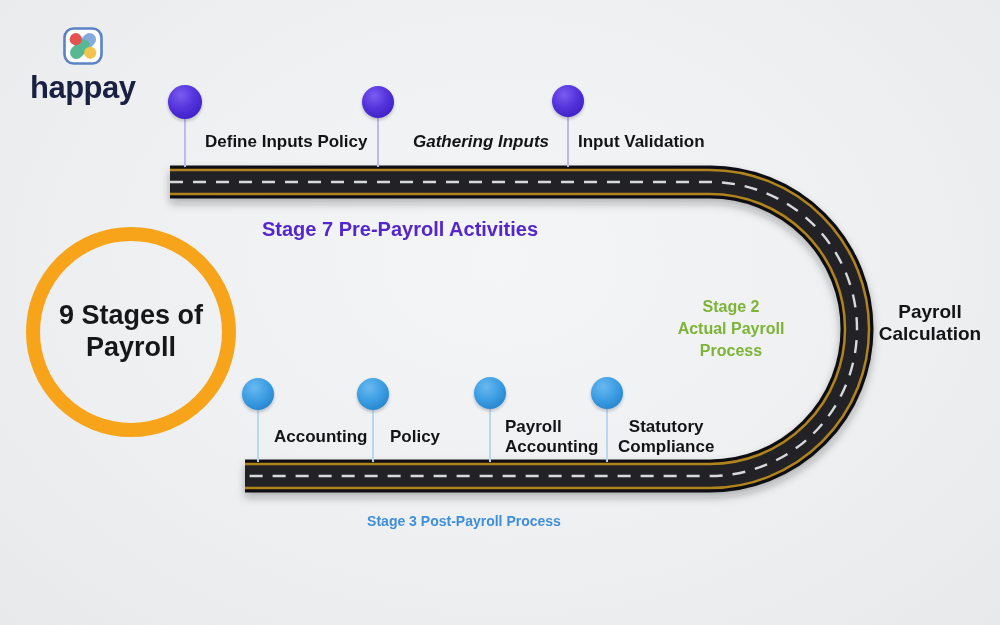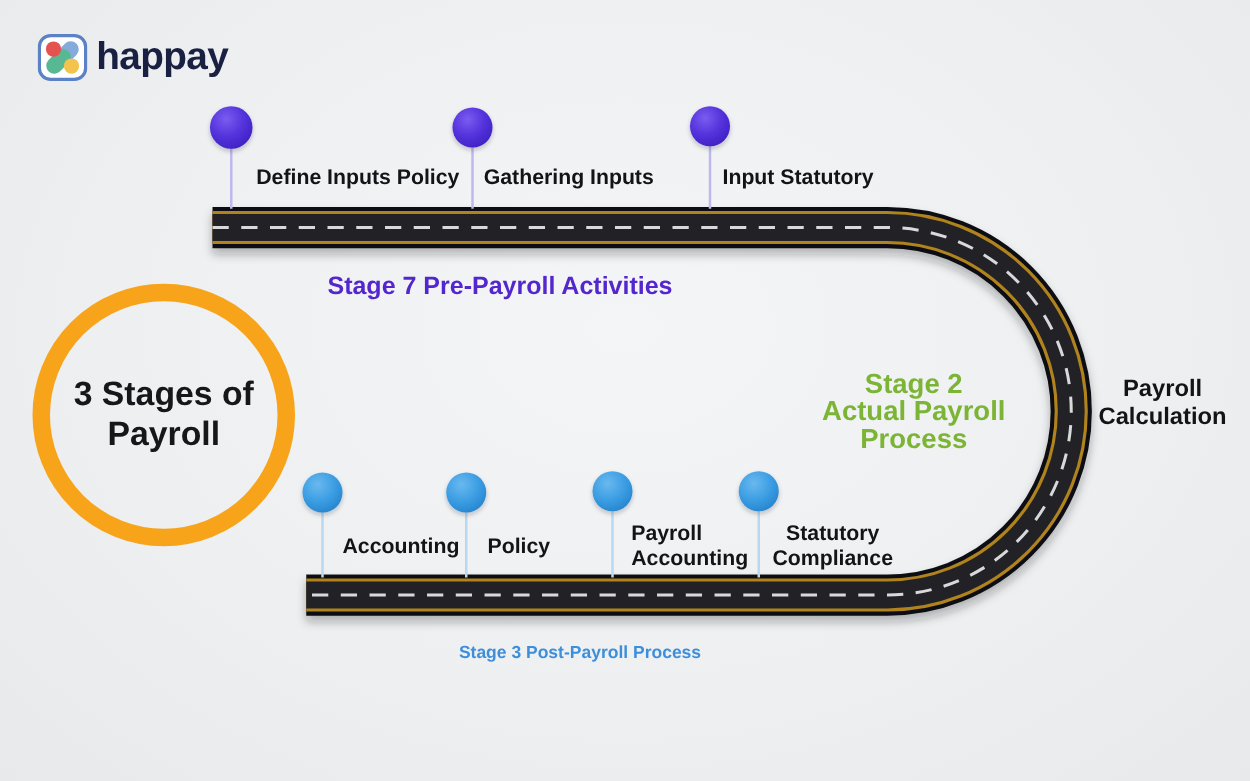--- a/index.html
+++ b/index.html
@@ -17,20 +17,21 @@
     overflow: hidden;
   }
 
   
   .logo {
     position: absolute;
     left: 30px; top: 27px;
     display: flex;
     align-items: center;
     gap: 7px;
+    flex-direction: column;
   }
   .logo-wordmark {
     font-size: 31px;
     font-weight: 700;
     letter-spacing: -0.5px;
     color: #1a2041;
     line-height: 1;
     padding-bottom: 4px;
   }
 
@@ -70,21 +71,21 @@
     line-height: 20px;
     white-space: pre-line;
   }
   .stage-label {
     position: absolute;
     font-weight: 700;
     text-align: center;
     white-space: pre-line;
   }
   .stage-1 { left: 230px; top: 218px; width: 340px; font-size: 20px; }
-  .stage-2 { left: 649px; top: 296px; width: 164px; font-size: 22px; line-height: 22px; }
+  .stage-2 { left: 649px; top: 296px; width: 164px; font-size: 16px; line-height: 22px; }
   .stage-3 { left: 314px; top: 513px; width: 300px; font-size: 14px; }
   .annotation-label {
     position: absolute;
     left: 854px; top: 301px; width: 152px;
     font-size: 19px;
     font-weight: 700;
     color: #141418;
     text-align: center;
     line-height: 22px;
     white-space: pre-line;
@@ -148,27 +149,27 @@
       <line x1="490" y1="401" x2="490" y2="462" stroke="#b9d8f0" stroke-width="2"></line>
       <line x1="607" y1="401" x2="607" y2="462" stroke="#b9d8f0" stroke-width="2"></line>
       <circle cx="258" cy="394" r="16" fill="url(#bluePin)" filter="url(#pinShadow)"></circle>
       <circle cx="373" cy="394" r="16" fill="url(#bluePin)" filter="url(#pinShadow)"></circle>
       <circle cx="490" cy="393" r="16" fill="url(#bluePin)" filter="url(#pinShadow)"></circle>
       <circle cx="607" cy="393" r="16" fill="url(#bluePin)" filter="url(#pinShadow)"></circle>
     </g>
   </svg>
 
   <div class="title-circle">
-    <span class="title-text">3 Stages of
+    <span class="title-text">9 Stages of
 Payroll</span>
   </div>
 
   <div class="pin-label" style="left:205px; top:132px;">Define Inputs Policy</div>
-  <div class="pin-label" style="left:387px; top:132px;">Gathering Inputs</div>
-  <div class="pin-label" style="left:578px; top:132px;">Input Statutory</div>
+  <div class="pin-label" style="left:413px; top:132px;font-style:italic;">Gathering Inputs</div>
+  <div class="pin-label" style="left:578px; top:132px;">Input Validation</div>
 
   <div class="pin-label" style="left:274px; top:427px;">Accounting</div>
   <div class="pin-label" style="left:390px; top:427px;">Policy</div>
   <div class="pin-label" style="left:505px; top:417px;">Payroll
 Accounting</div>
   <div class="pin-label" style="left:618px; top:417px;text-align:center;">Statutory
 Compliance</div>
 
   <div class="stage-label stage-1" style="color: rgb(83, 39, 205);">Stage 7 Pre-Payroll Activities</div>
   <div class="stage-label stage-2" style="color: rgb(124, 180, 54);">Stage 2

